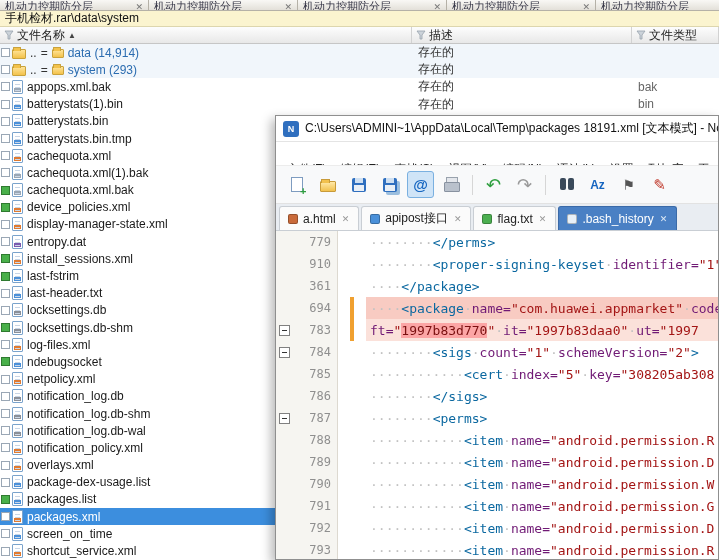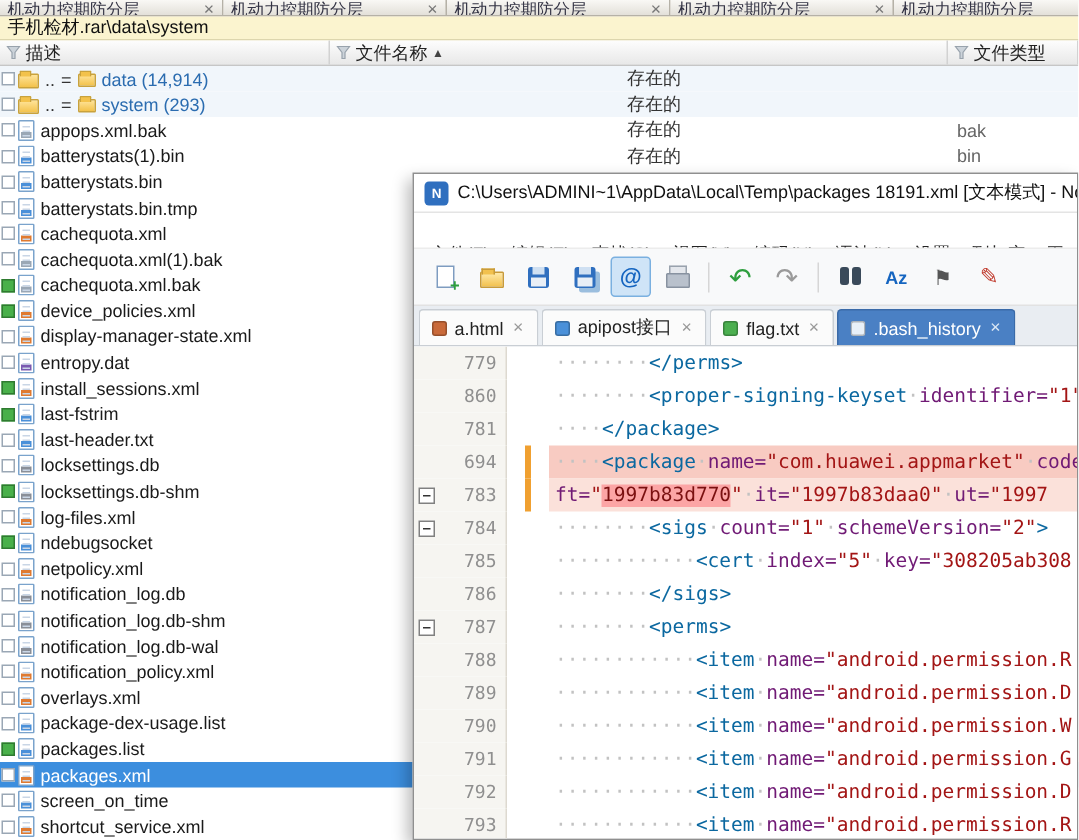--- a/index.html
+++ b/index.html
@@ -130,32 +130,32 @@
       <div class="top-tab">
         <span class="ttl">机动力控期防分层</span>
       </div>
     </div>
 
   <div class="path-bar">
     <span>手机检材.rar\data\system</span>
   </div>
 
   <div class="hdr">
-    <div class="hcell" style="width:220px">
-      <svg class="funnel" width="10" height="10" viewBox="0 0 10 10">
-          <path d="M1 1 H9 L6 5 V9 H4 V5 Z" fill="#ccd3da" stroke="#98a2ac" stroke-width="0.8"></path>
-        </svg>
-      <span>描述</span>
-    </div>
     <div class="hcell" style="width:412px">
       <svg class="funnel" width="10" height="10" viewBox="0 0 10 10">
           <path d="M1 1 H9 L6 5 V9 H4 V5 Z" fill="#ccd3da" stroke="#98a2ac" stroke-width="0.8"></path>
         </svg>
       <span>文件名称</span>
       <span class="sort">▲</span>
+    </div>
+    <div class="hcell" style="width:220px">
+      <svg class="funnel" width="10" height="10" viewBox="0 0 10 10">
+          <path d="M1 1 H9 L6 5 V9 H4 V5 Z" fill="#ccd3da" stroke="#98a2ac" stroke-width="0.8"></path>
+        </svg>
+      <span>描述</span>
     </div>
     <div class="hcell" style="flex:1">
       <svg class="funnel" width="10" height="10" viewBox="0 0 10 10">
           <path d="M1 1 H9 L6 5 V9 H4 V5 Z" fill="#ccd3da" stroke="#98a2ac" stroke-width="0.8"></path>
         </svg>
       <span>文件类型</span>
     </div>
   </div>
 
   <div class="rows">
@@ -520,29 +520,29 @@
           <div class="gut">
             <div class="fold"></div>
             <div class="lnum">779</div>
           </div>
           <div class="chgbar"></div>
           <div class="ctext"><span class="tk-ws">········</span><span class="tk-tag">&lt;/perms&gt;</span></div>
         </div>
         <div class="cline">
           <div class="gut">
             <div class="fold"></div>
-            <div class="lnum">860</div>
+            <div class="lnum">910</div>
           </div>
           <div class="chgbar"></div>
           <div class="ctext"><span class="tk-ws">········</span><span class="tk-tag">&lt;proper-signing-keyset</span><span class="tk-ws">·</span><span class="tk-attr">identifier=</span><span class="tk-val">"1"</span></div>
         </div>
         <div class="cline">
           <div class="gut">
             <div class="fold"></div>
-            <div class="lnum">781</div>
+            <div class="lnum">361</div>
           </div>
           <div class="chgbar"></div>
           <div class="ctext"><span class="tk-ws">····</span><span class="tk-tag">&lt;/package&gt;</span></div>
         </div>
         <div class="cline">
           <div class="gut">
             <div class="fold"></div>
             <div class="lnum">694</div>
           </div>
           <div class="chgbar on"></div>

